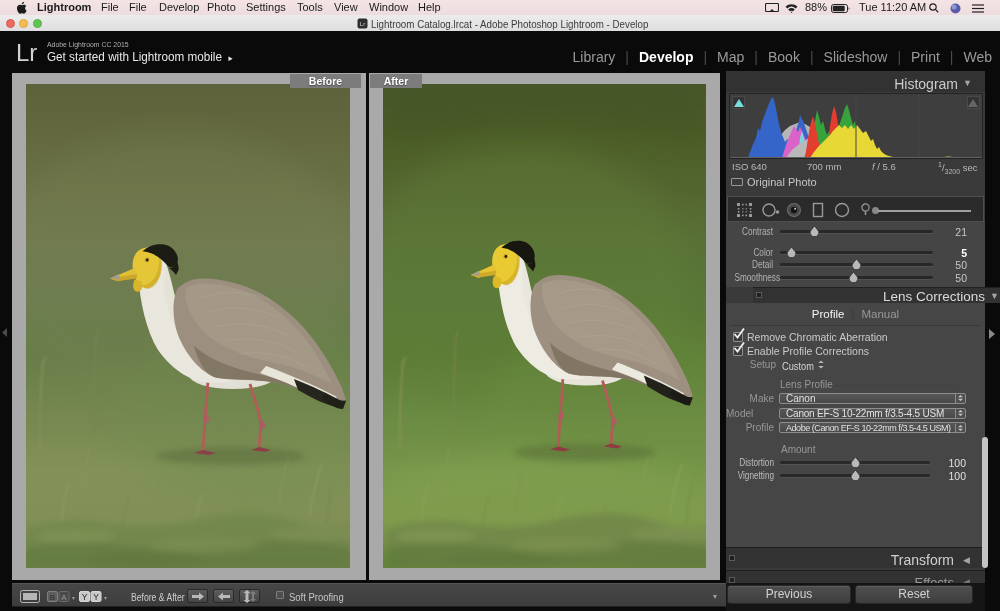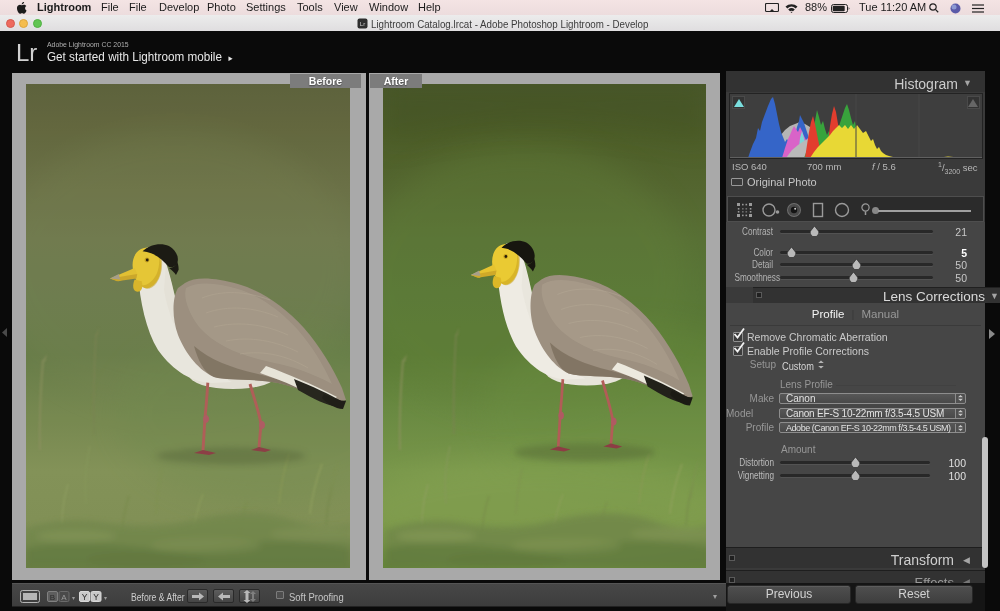--- a/index.html
+++ b/index.html
@@ -119,20 +119,21 @@
   <svg style="position:absolute;left:357px;top:2.5px;" width="11" height="11" viewBox="0 0 11 11">
       <rect x="0.5" y="0.5" width="10" height="10" rx="2" fill="#2e2e2e"></rect>
       <text x="5.5" y="8.2" font-size="6" fill="#cfcfcf" text-anchor="middle" font-family="Liberation Sans">Lr</text>
     </svg>
   <div id="titletext">Lightroom Catalog.lrcat - Adobe Photoshop Lightroom - Develop</div>
 </div>
 <div id="app">
   <div id="lrlogo">Lr</div>
   <div id="adobetxt">Adobe Lightroom CC 2015</div>
   <div id="gettxt">Get started with Lightroom mobile&nbsp;&nbsp;<span style="font-size:9px;">▸</span></div>
+  <div id="modules"><span>Library</span><span class="sep">|</span><span class="act">Develop</span><span class="sep">|</span><span>Map</span><span class="sep">|</span><span>Book</span><span class="sep">|</span><span>Slideshow</span><span class="sep">|</span><span>Print</span><span class="sep">|</span><span>Web</span></div>
   <div class="frame" id="frameL"></div>
   <div class="frame" id="frameR"></div>
   <div class="photo" id="photoL">
     <svg width="324" height="484" viewBox="0 0 324 484">
       <defs>
         <linearGradient id="bgB" x1="0" y1="0" x2="0" y2="1">
           <stop offset="0" stop-color="#5b6039"></stop>
             <stop offset="0.10" stop-color="#62673d"></stop>
           <stop offset="0.22" stop-color="#6a7045"></stop>
             <stop offset="0.32" stop-color="#6d784b"></stop>

